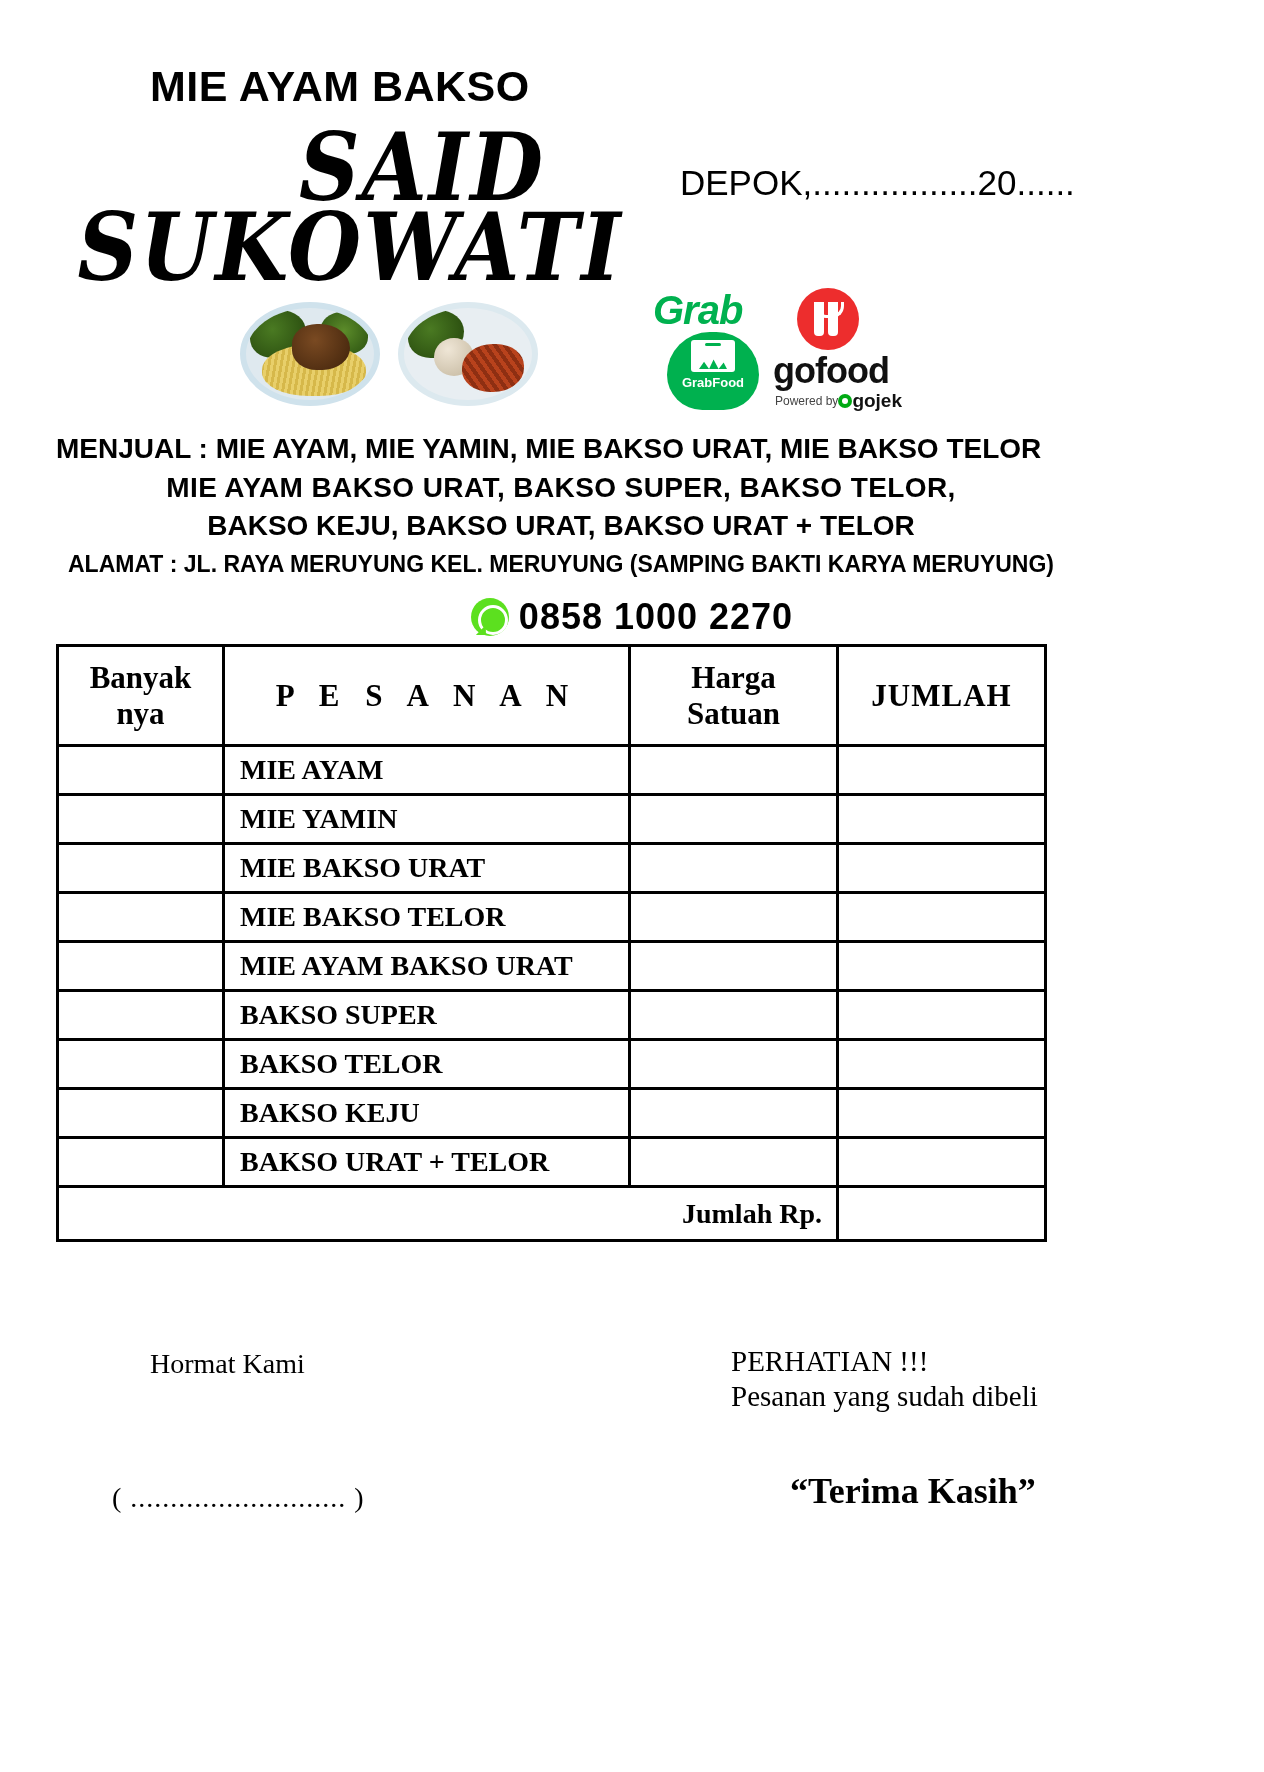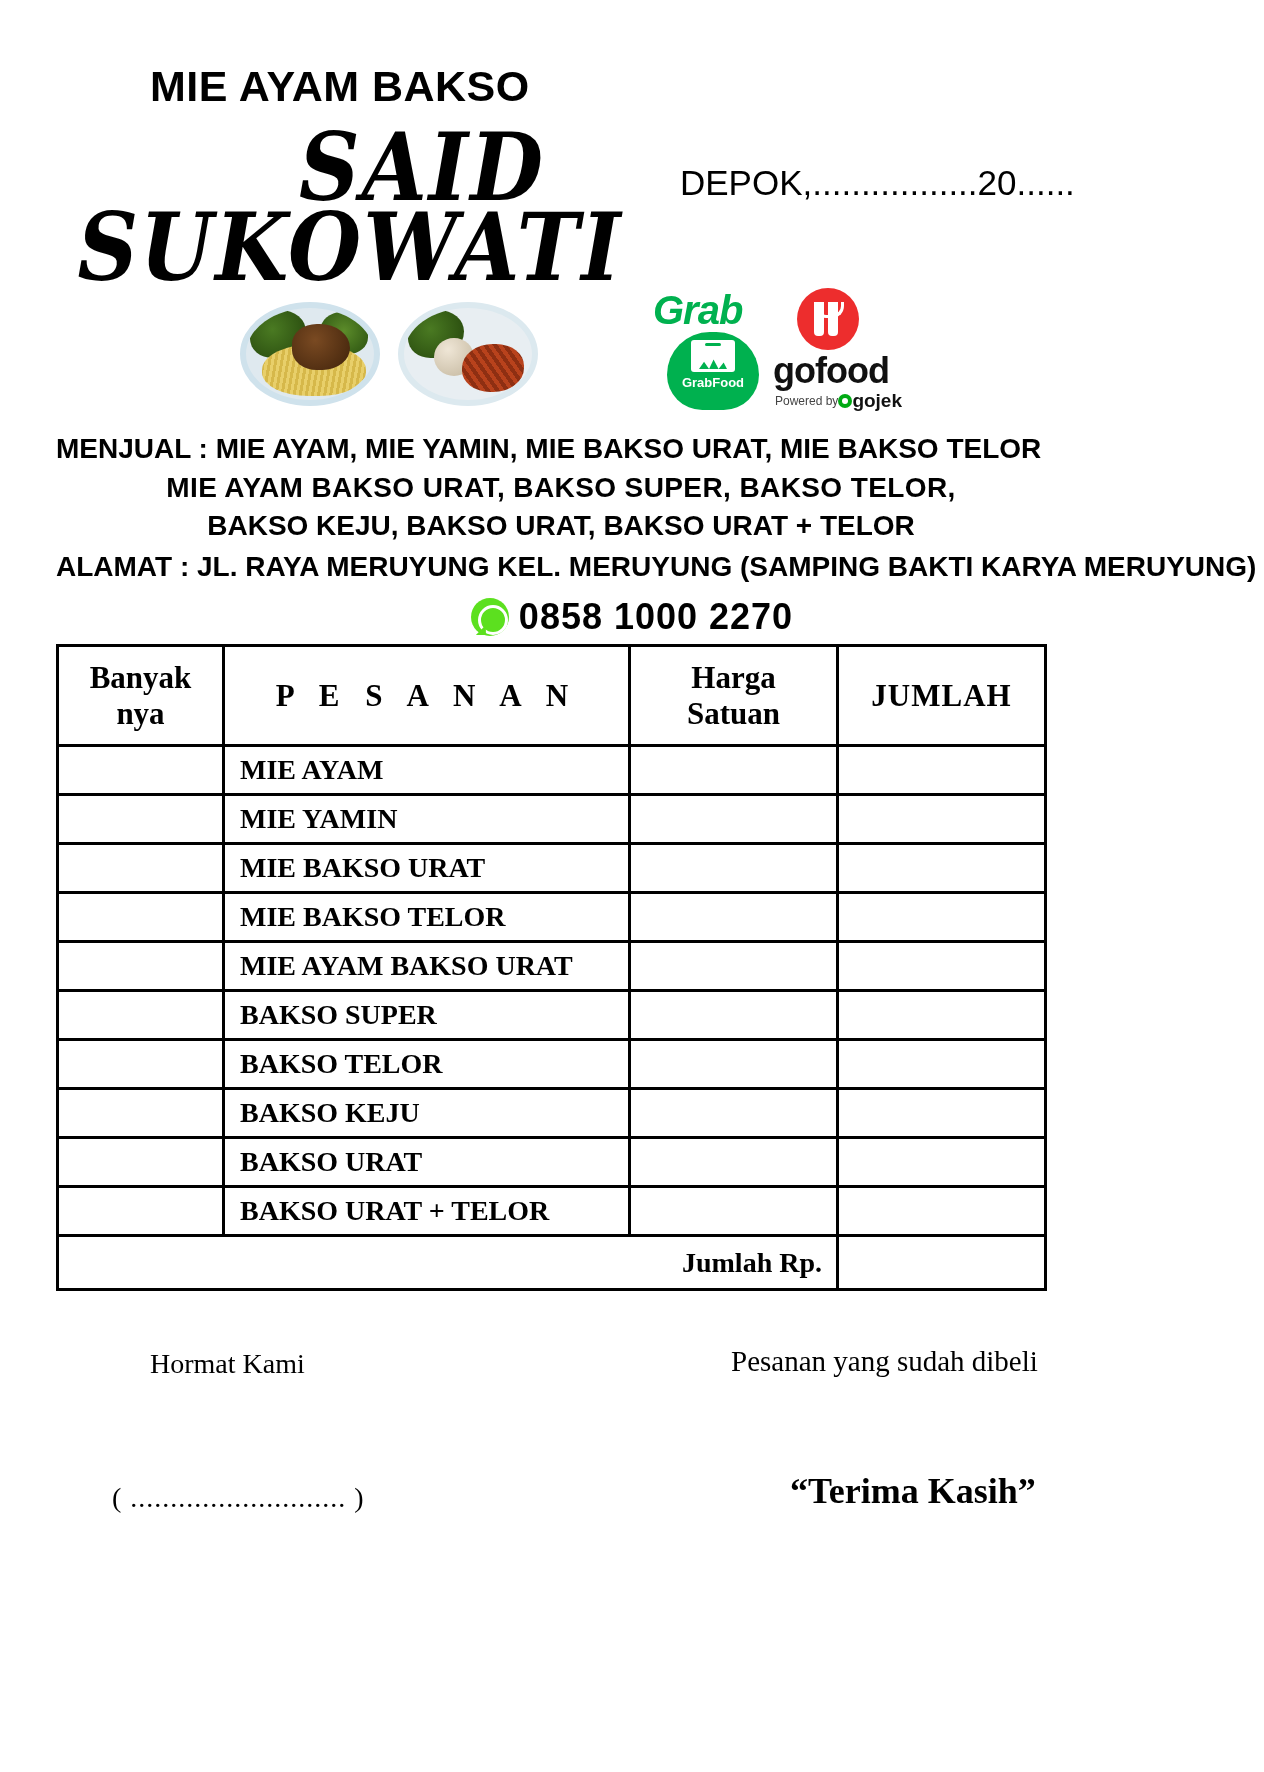--- a/index.html
+++ b/index.html
@@ -213,21 +213,21 @@
     line-height: 1.38;
     font-family: "Liberation Sans", sans-serif;
   }
   .menjual .l1 { text-align: left; }
   .menjual .l2 { text-align: center; padding: 0 6px; letter-spacing: 0.4px; }
   .menjual .l3 { text-align: center; }
 
   .alamat {
     position: absolute; left: 56px; top: 551px;
     width: 1010px; text-align: center;
-    font-size: 28px; font-weight: bold;
+    font-size: 23px; font-weight: bold;
     white-space: nowrap;
     font-family: "Liberation Sans", sans-serif;
   }
 
   .phone-row {
     position: absolute; left: 0; top: 596px;
     width: 1264px;
     display: flex; align-items: center; justify-content: center;
     gap: 10px;
   }
@@ -452,39 +452,34 @@
         <td class="cell-blank"></td>
       </tr>
       <tr>
         <td class="cell-blank"></td>
         <td class="cell-item">BAKSO KEJU</td>
         <td class="cell-blank"></td>
         <td class="cell-blank"></td>
       </tr>
       <tr>
         <td class="cell-blank"></td>
-        <td class="cell-item">BAKSO URAT</td>
-        <td class="cell-blank"></td>
-        <td class="cell-blank"></td>
-      </tr>
-      <tr>
-        <td class="cell-blank"></td>
         <td class="cell-item">BAKSO URAT + TELOR</td>
         <td class="cell-blank"></td>
         <td class="cell-blank"></td>
       </tr>
       <tr class="total-row">
         <td class="total-label" colspan="3">Jumlah Rp.</td>
         <td class="cell-blank"></td>
       </tr>
     </tbody>
   </table>
 
   <div class="footer">
     <div class="hormat">Hormat Kami</div>
     <div class="sign-line">( ........................... )</div>
     <div class="perhatian-block">
+      <div>PERHATIAN !!!</div>
       <div>Pesanan yang sudah dibeli</div>
     </div>
     <div class="terima">“Terima Kasih”</div>
   </div>
 
 </div>
 
 </body></html>

